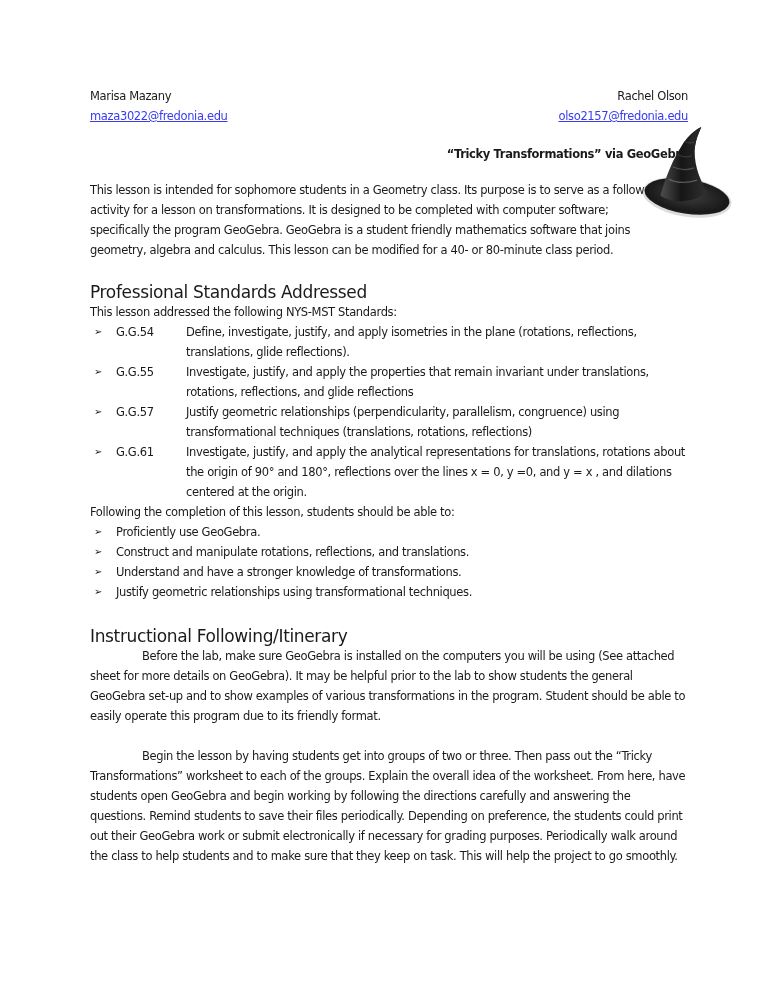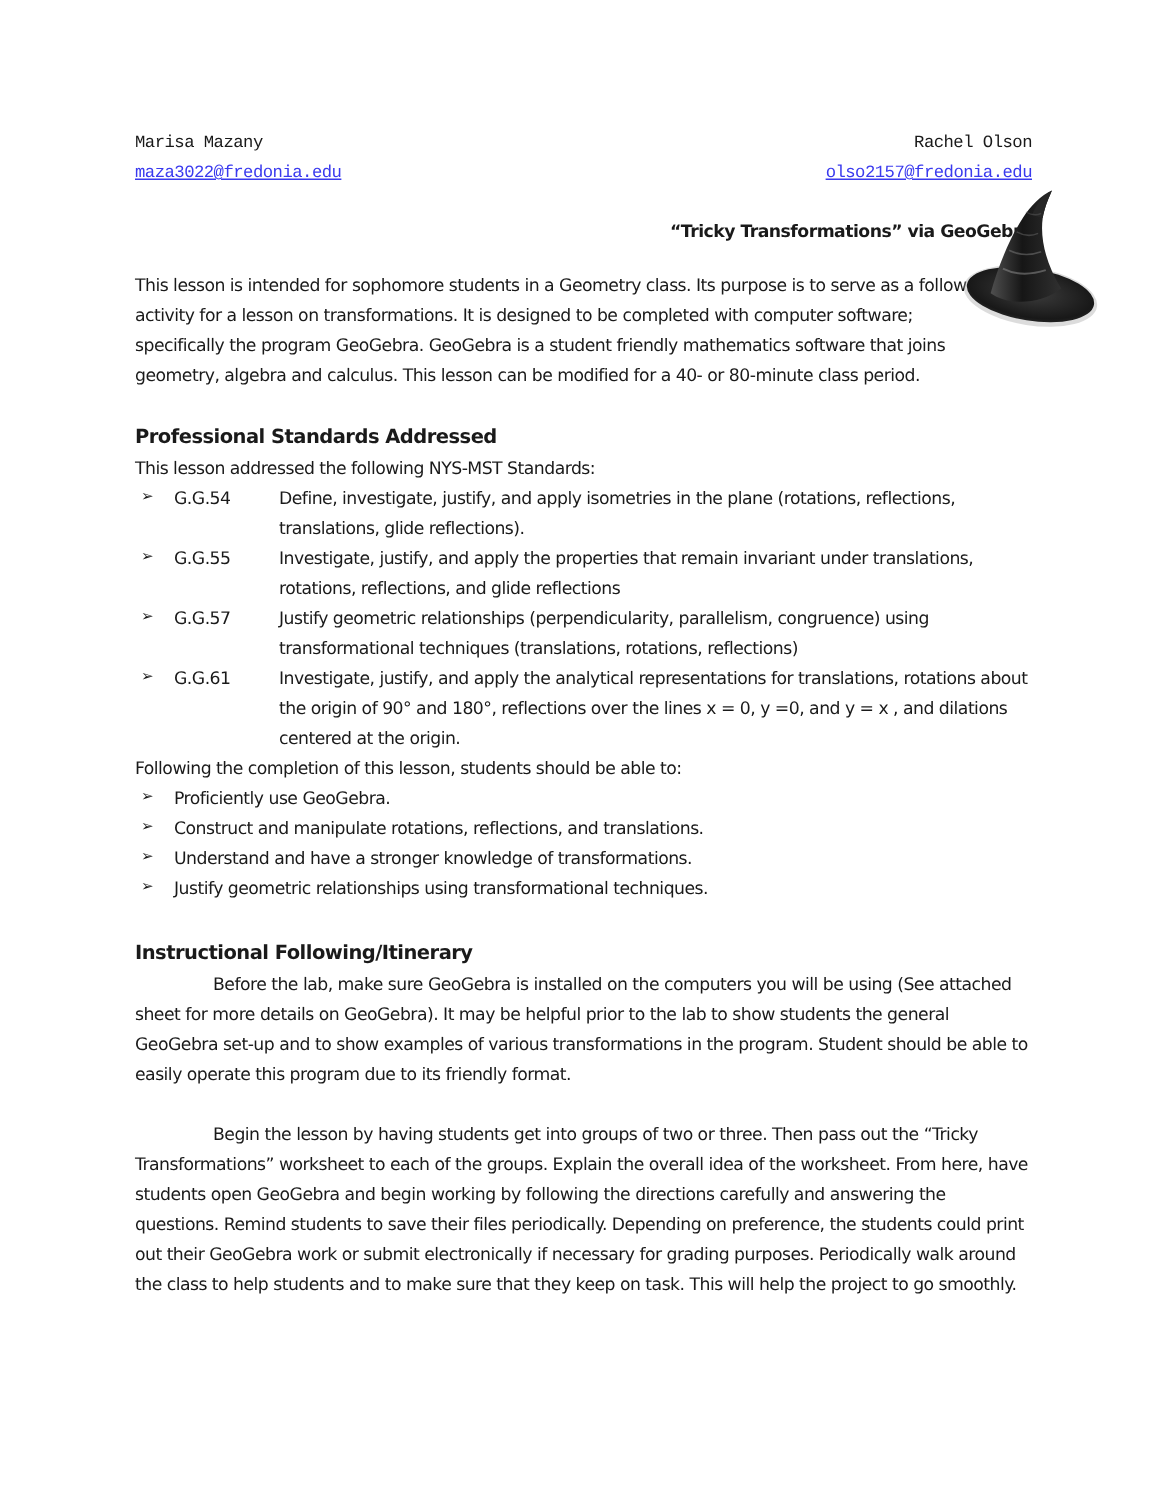--- a/index.html
+++ b/index.html
@@ -16,42 +16,41 @@
   .page {
     position: relative;
     width: 768px;
     height: 994px;
     padding: 86px 80px 20px 90px;
   }
   .header-row {
     display: flex;
     justify-content: space-between;
     align-items: flex-end;
-    font-family: Liberation Mono, monospace;
   }
   .author-block.right { text-align: right; }
   .email-link {
     color: #3a3aee;
     text-decoration: underline;
     cursor: pointer;
   }
   .doc-title {
     margin-top: 18px;
     text-align: right;
     font-weight: bold;
     font-size: 11.5px;
     line-height: 20px;
   }
   .intro-para {
     margin-top: 16px;
     max-width: 576px;
   }
   .section-heading {
-    font-weight: bold;
-    font-size: 13px;
+    font-weight: normal;
+    font-size: 17px;
     line-height: 20px;
   }
   .mt-std { margin-top: 22px; }
   .mt-obj { margin-top: 12px; }
   .mt-proto { margin-top: 24px; }
   .std-row {
     display: grid;
     grid-template-columns: 22px 70px 1fr;
     padding-left: 4px;
   }

